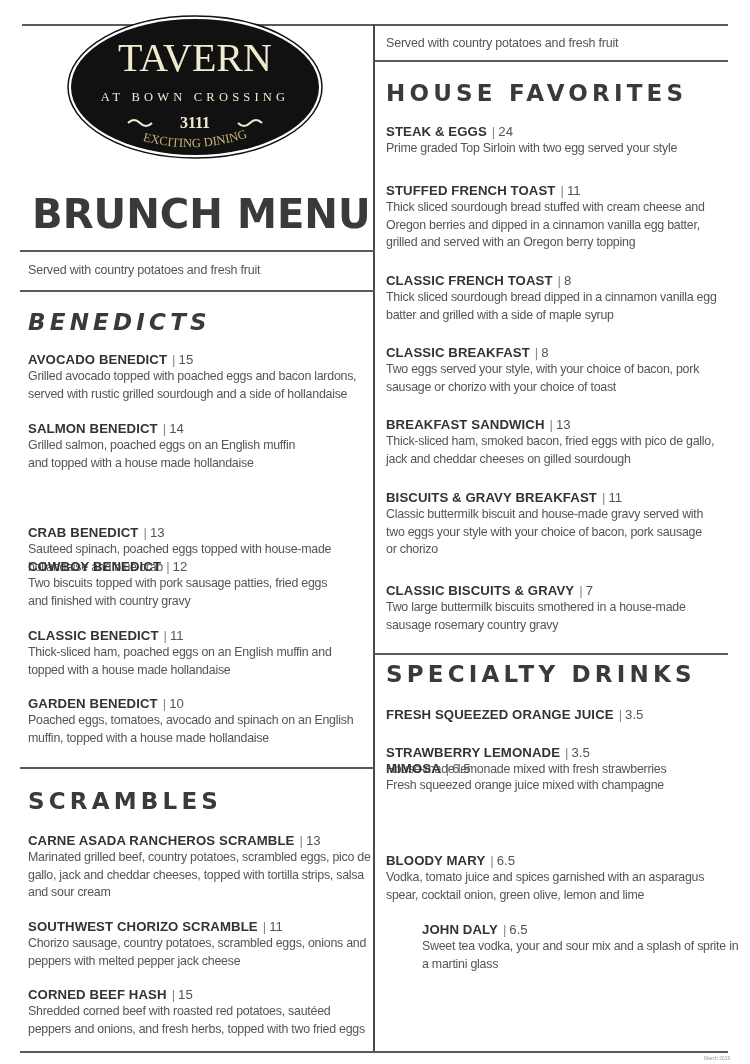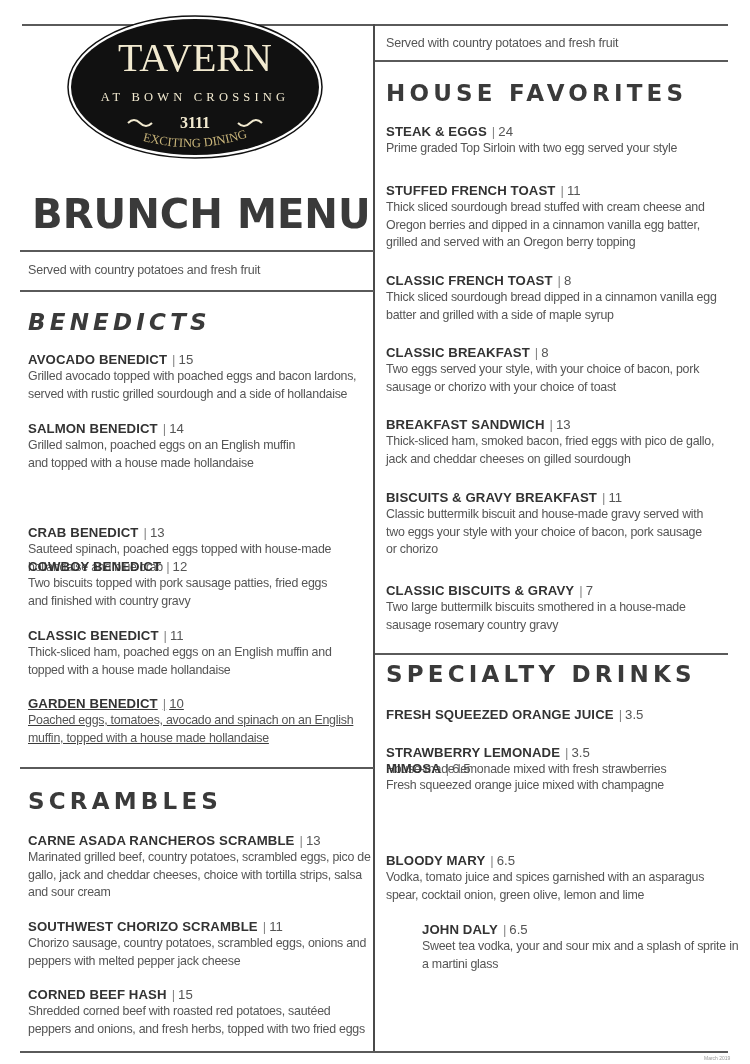--- a/index.html
+++ b/index.html
@@ -86,29 +86,29 @@
     <div class="item" style="left: 28px; top: 558px;">
       <div class="name-row"><span class="name">COWBOY BENEDICT</span><span class="sep">|</span><span class="price">12</span></div>
       <div class="desc">Two biscuits topped with pork sausage patties, fried eggs</div>
       <div class="desc">and finished with country gravy</div>
     </div>
     <div class="item" style="left: 28px; top: 627px;">
       <div class="name-row"><span class="name">CLASSIC BENEDICT</span><span class="sep">|</span><span class="price">11</span></div>
       <div class="desc">Thick-sliced ham, poached eggs on an English muffin and</div>
       <div class="desc">topped with a house made hollandaise</div>
     </div>
-    <div class="item" style="left: 28px; top: 695px; text-decoration: underline;">
+    <div class="item" style="left: 28px; top: 695px;">
       <div class="name-row"><span class="name">GARDEN BENEDICT</span><span class="sep">|</span><span class="price">10</span></div>
       <div class="desc">Poached eggs, tomatoes, avocado and spinach on an English</div>
       <div class="desc">muffin, topped with a house made hollandaise</div>
     </div>
     <div class="item" style="left: 28px; top: 832px;">
       <div class="name-row"><span class="name">CARNE ASADA RANCHEROS SCRAMBLE</span><span class="sep">|</span><span class="price">13</span></div>
       <div class="desc">Marinated grilled beef, country potatoes, scrambled eggs, pico de</div>
-      <div class="desc">gallo, jack and cheddar cheeses, choice  with  tortilla strips, salsa</div>
+      <div class="desc">gallo, jack and cheddar cheeses, topped  with  tortilla strips, salsa</div>
       <div class="desc">and sour cream</div>
     </div>
     <div class="item" style="left: 28px; top: 918px;">
       <div class="name-row"><span class="name">SOUTHWEST CHORIZO SCRAMBLE</span><span class="sep">|</span><span class="price">11</span></div>
       <div class="desc">Chorizo sausage, country potatoes, scrambled eggs, onions and</div>
       <div class="desc">peppers with melted pepper jack cheese</div>
     </div>
     <div class="item" style="left: 28px; top: 986px;">
       <div class="name-row"><span class="name">CORNED BEEF HASH</span><span class="sep">|</span><span class="price">15</span></div>
       <div class="desc">Shredded corned beef with roasted red potatoes, sautéed</div>

